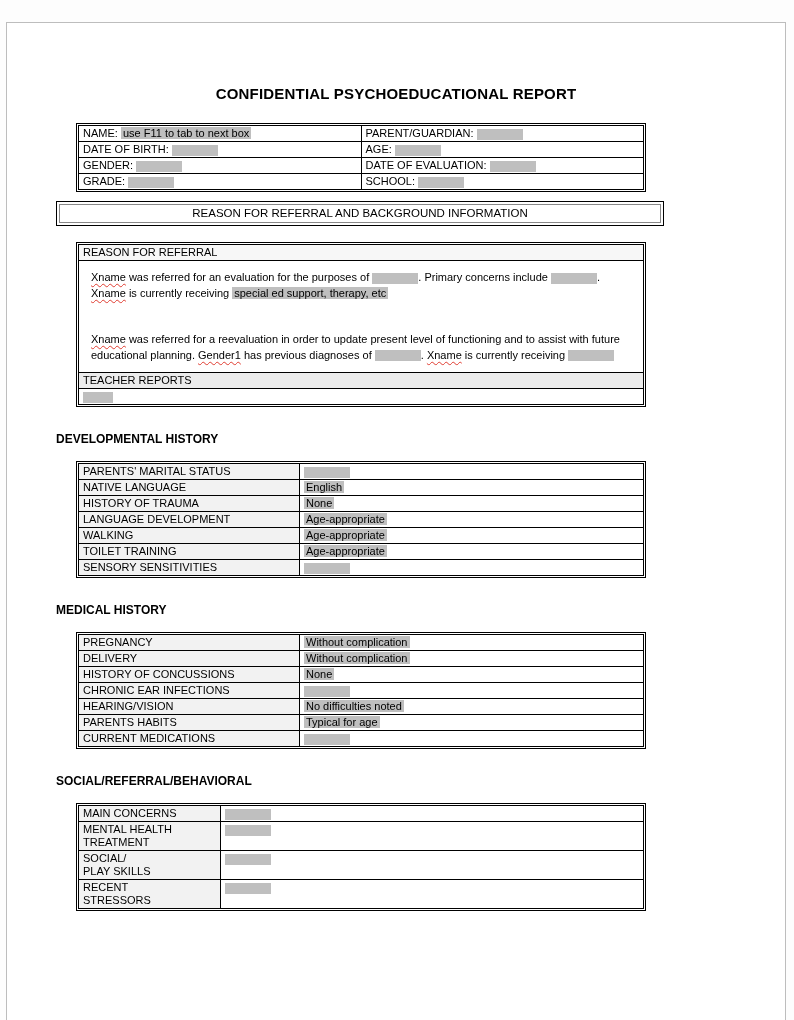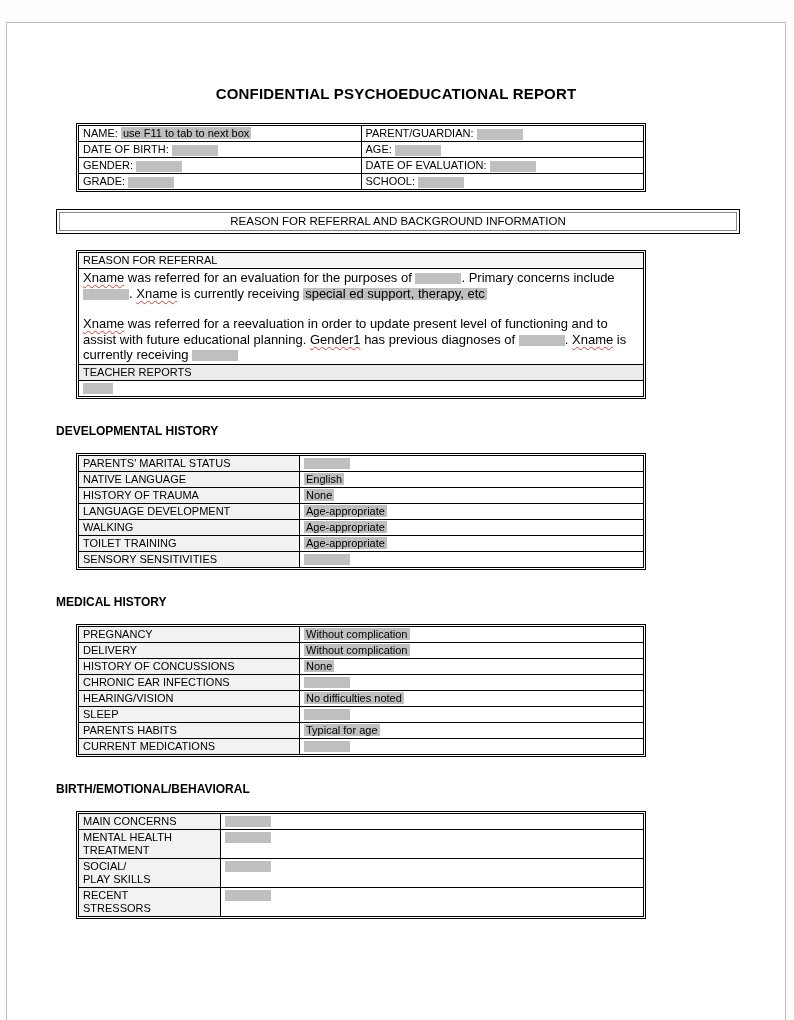--- a/index.html
+++ b/index.html
@@ -38,37 +38,37 @@
     border: 1px solid #000;
     font-size: 11px;
     line-height: 13px;
     padding: 1px 4px;
     vertical-align: top;
     overflow: hidden;
   }
   .info-wrap { margin-top: 21px; }
   .info-wrap td { width: 50%; white-space: nowrap; }
   .banner-wrap {
-    margin: 17px 0 0 49px;
-    width: 684px;
+    margin: 9px 0 0 49px;
+    width: 608px;
     box-sizing: border-box;
     border: 1px solid #000;
     padding: 2px;
   }
   .banner-inner {
     border: 1px solid #888;
     text-align: center;
     font-size: 11.5px;
     padding: 2px 0 3px;
   }
   .referral-wrap { margin-top: 16px; }
   .hdr { background: var(--header1-bg, #f7f7f7); }
   .hdr.gray { background: var(--header2-bg, #ececec); }
   .body-cell { padding: 2px 5px 3px; }
-  .body-cell p { margin: 0; font-size: 13px; line-height: 15.5px; }
+  .body-cell p { margin: 8px; font-size: 11px; line-height: 15.5px; }
   p.blank { height: 15px; }
   .field {
     display: inline-block;
     background: var(--field-bg, #bfbfbf);
     padding: 0 2px;
     line-height: 12px;
   }
   .field.empty { min-width: 42px; height: 11px; vertical-align: middle; }
   .field.small { min-width: 26px; }
   .sp {
@@ -199,35 +199,31 @@
             </tr>
             <tr>
               <td class="lbl">CHRONIC EAR INFECTIONS</td>
               <td class="val"><span class="field empty"></span></td>
             </tr>
             <tr>
               <td class="lbl">HEARING/VISION</td>
               <td class="val"><span class="field">No difficulties noted</span></td>
             </tr>
             <tr>
-              <td class="lbl">SLEEP</td>
-              <td class="val"><span class="field empty"></span></td>
-            </tr>
-            <tr>
               <td class="lbl">PARENTS HABITS</td>
               <td class="val"><span class="field">Typical for age</span></td>
             </tr>
             <tr>
               <td class="lbl">CURRENT MEDICATIONS</td>
               <td class="val"><span class="field empty"></span></td>
             </tr>
           </tbody>
         </table>
       </div>
-      <div class="sec-heading">BIRTH/EMOTIONAL/BEHAVIORAL</div>
+      <div class="sec-heading">SOCIAL/REFERRAL/BEHAVIORAL</div>
       <div class="tbl-wrap hist-wrap narrow">
         <table>
           <tbody>
             <tr>
               <td class="lbl">MAIN CONCERNS</td>
               <td class="val"><span class="field empty"></span></td>
             </tr>
             <tr>
               <td class="lbl">MENTAL HEALTH
 TREATMENT</td>

